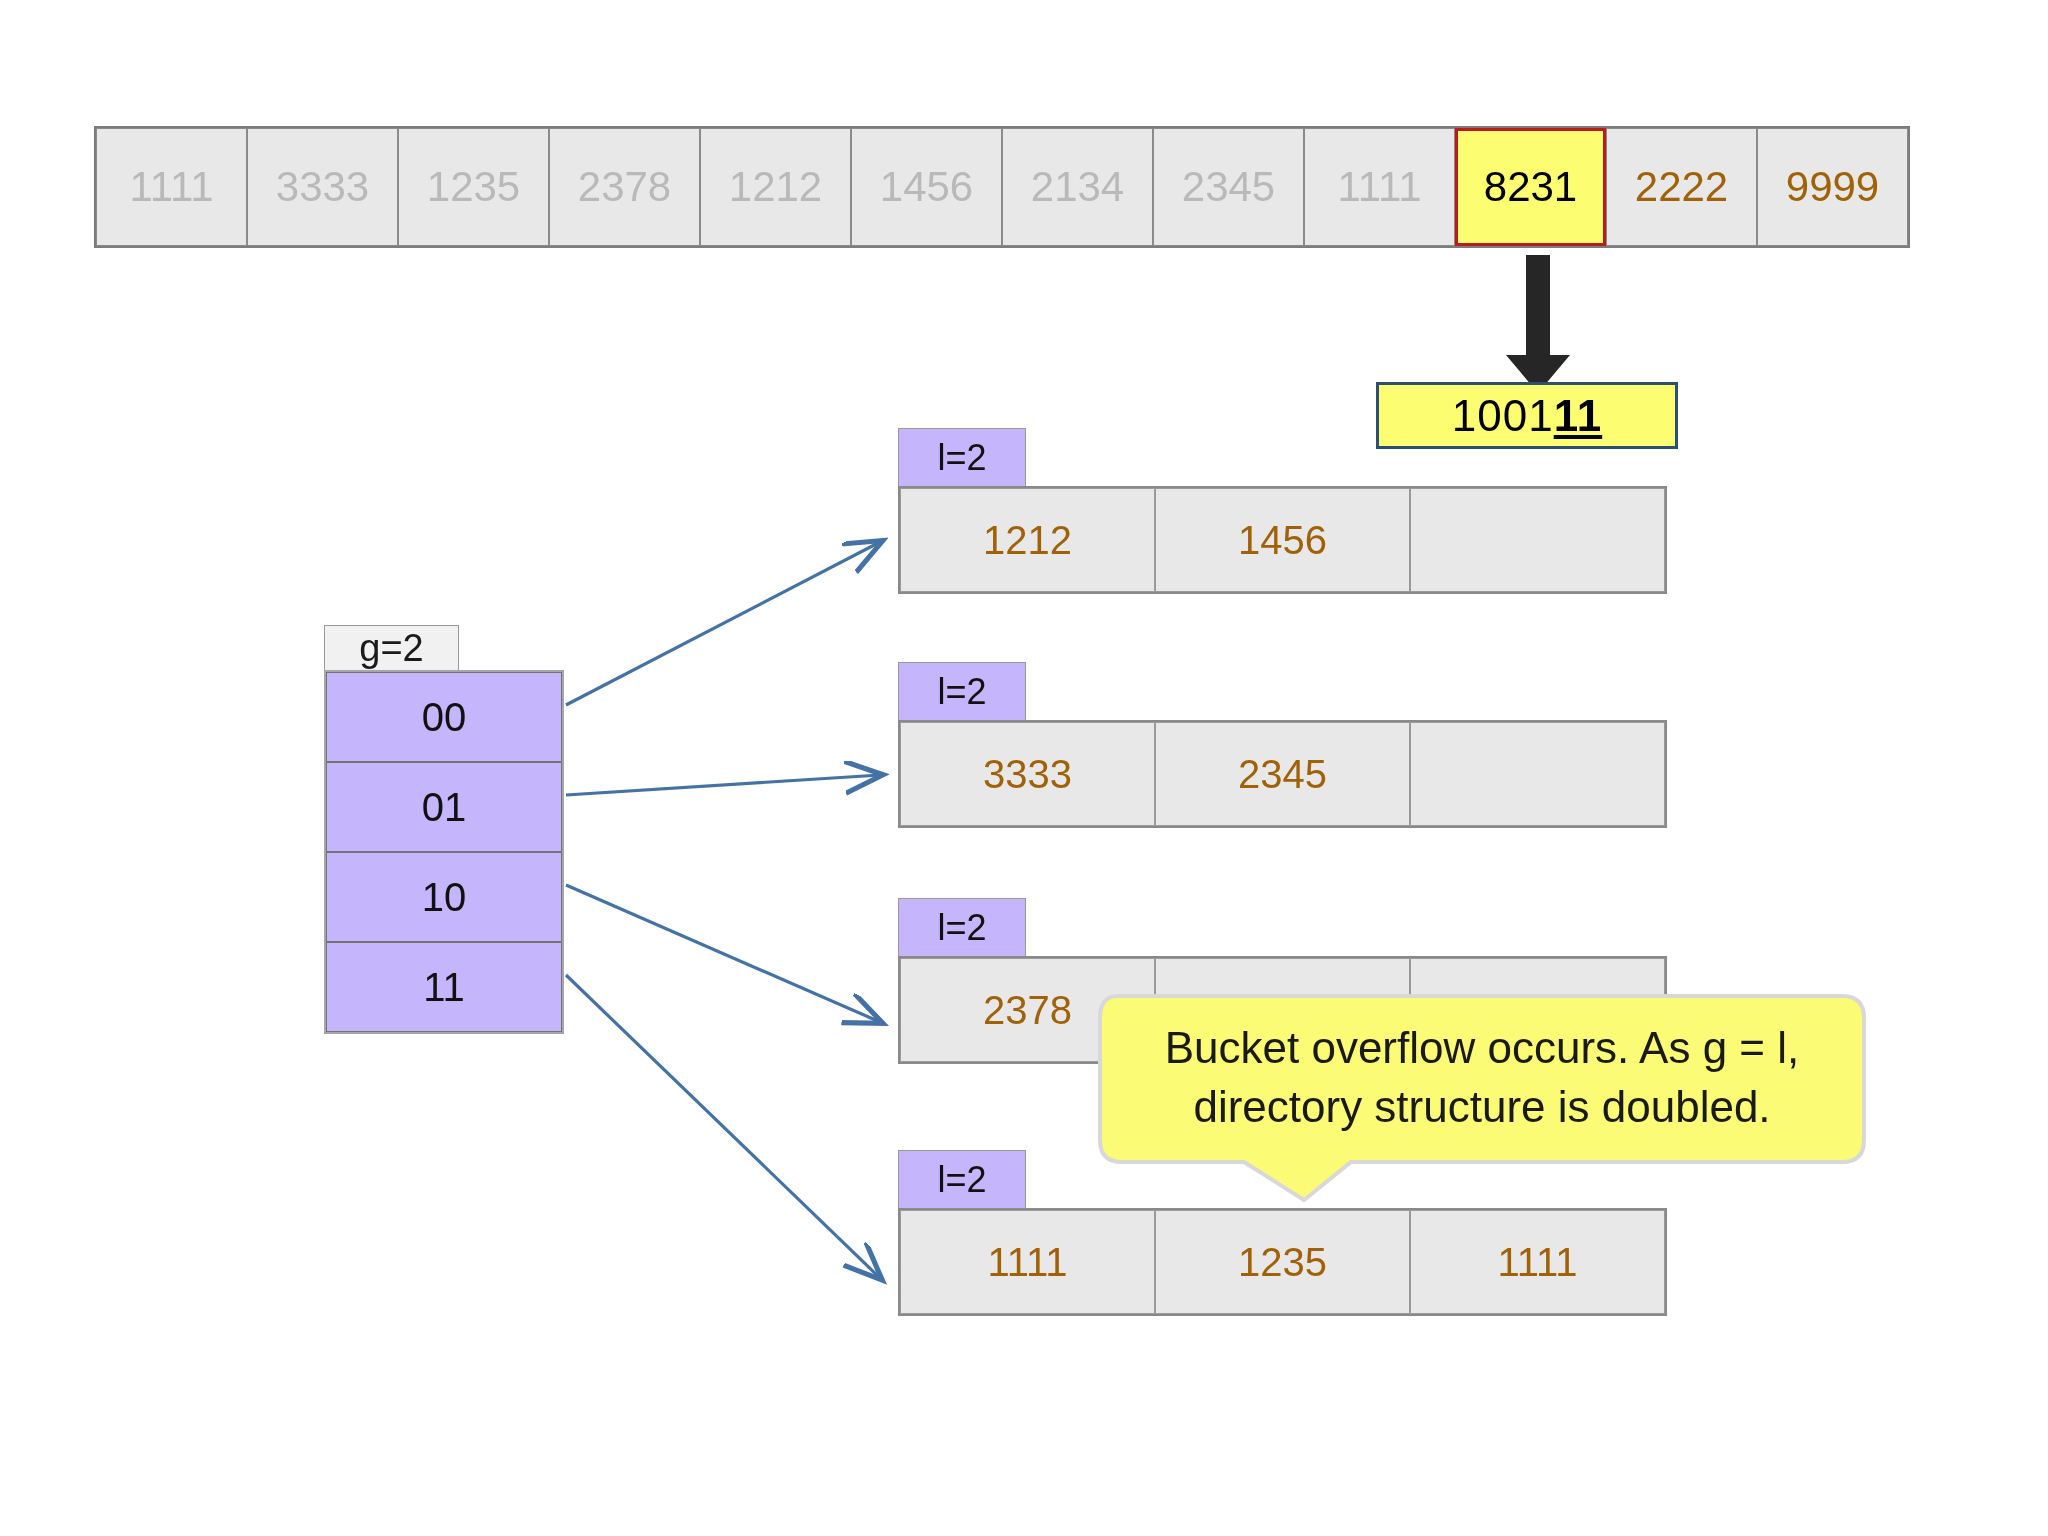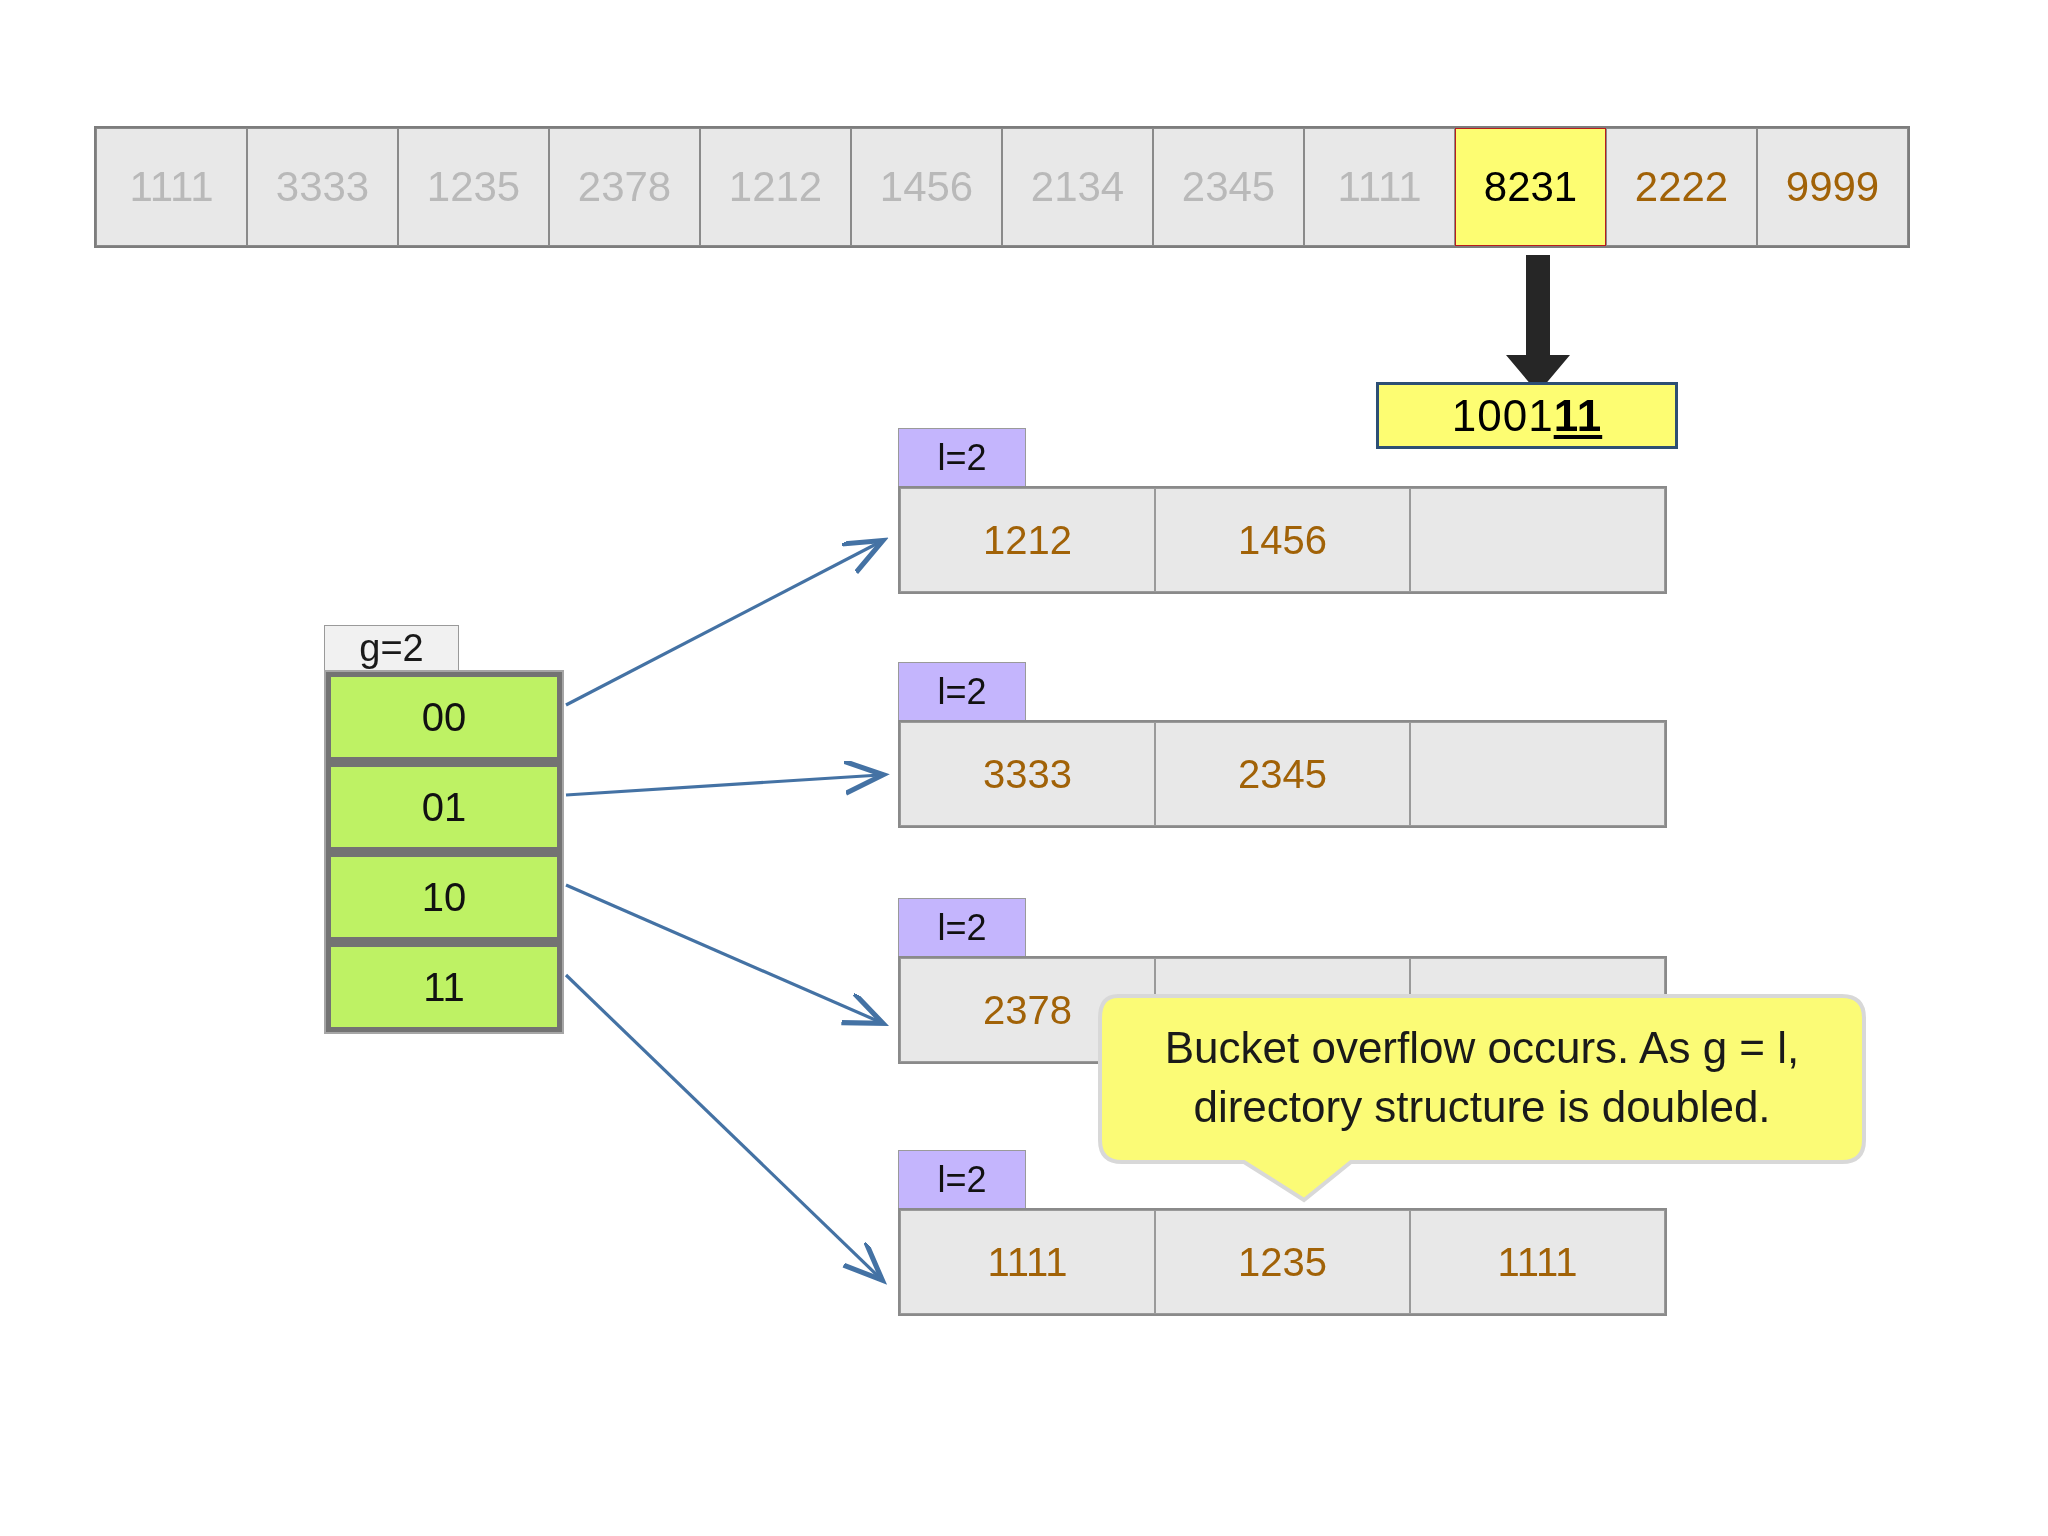--- a/index.html
+++ b/index.html
@@ -44,21 +44,21 @@
     height: 118px;
     border: 1px solid #8a8a8a;
     margin: 0;
     font-size: 42px;
   }
   #hash-row .cell.dim {
     color: #b9b9b9;
   }
   #hash-row .cell.highlight {
     background: #fdfd72;
-    border: 1px solid #b91c1c;
+    border: 3px solid #b91c1c;
     color: #000000;
     position: relative;
     z-index: 3;
   }
 
   
   #black-arrow {
     position: absolute;
     left: 1488px;
     top: 255px;
@@ -109,23 +109,23 @@
     color: #1a1a1a;
   }
   #dir-body {
     width: 240px;
     border: 2px solid #a6a6a6;
     box-sizing: border-box;
     background: #e8e8e8;
   }
   #dir-body .dir-row {
     height: 90px;
-    border: 5px solid #737373;
-    box-sizing: border-box;
-    background: #bef264;
+    border: 1px solid #737373;
+    box-sizing: border-box;
+    background: #c4b5fd;
     display: flex;
     align-items: center;
     justify-content: center;
     font-size: 40px;
     color: #111111;
   }
 
   
   .bucket {
     position: absolute;

